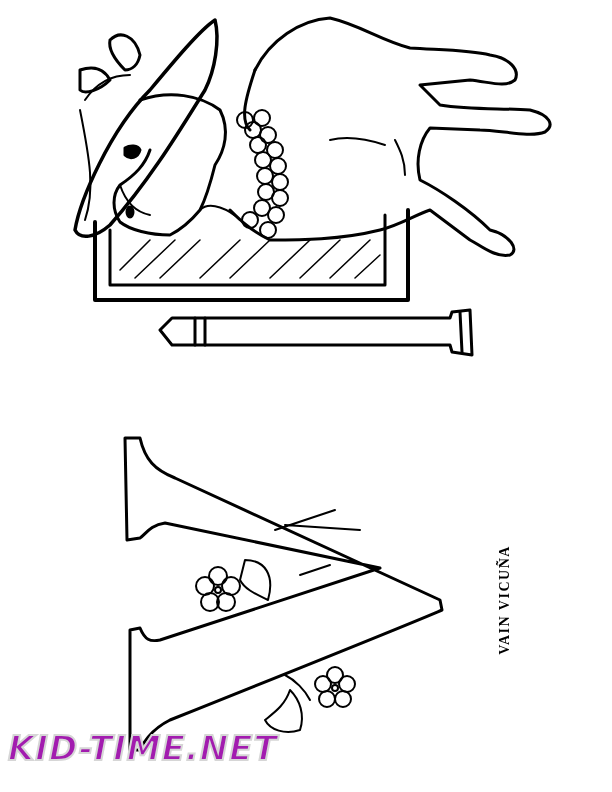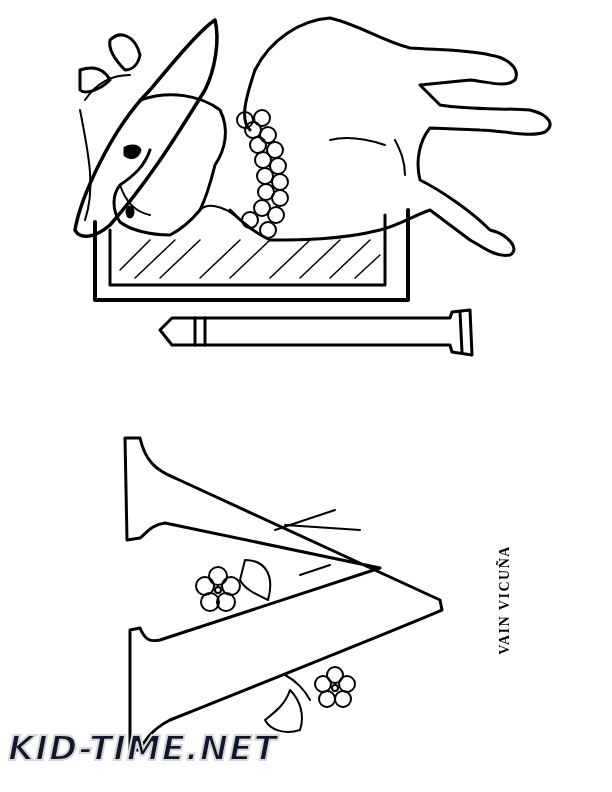--- a/index.html
+++ b/index.html
@@ -8,21 +8,21 @@
   .caption {
     position: absolute; left: 505px; top: 600px;
     transform: translate(-50%, -50%) rotate(-90deg);
     font-family: "Liberation Serif", serif; font-weight: bold; font-size: 14px;
     letter-spacing: 1.5px; color: #000; white-space: nowrap;
   }
   .watermark {
     position: absolute; left: 8px; top: 728px;
     font-family: "DejaVu Sans", sans-serif; font-style: italic; font-weight: bold;
     font-size: 34px; letter-spacing: 1px;
-    color: #0f172a; -webkit-text-stroke: 2px #d6d6d6;
+    color: #a21caf; -webkit-text-stroke: 2px #d6d6d6;
     white-space: nowrap;
   }
 </style>
 </head>
 <body>
 
 <svg class="art" viewBox="0 0 612 792" xmlns="http://www.w3.org/2000/svg">
   <g fill="none" stroke="#000" stroke-width="3" stroke-linejoin="round" stroke-linecap="round">
 
     <g>

